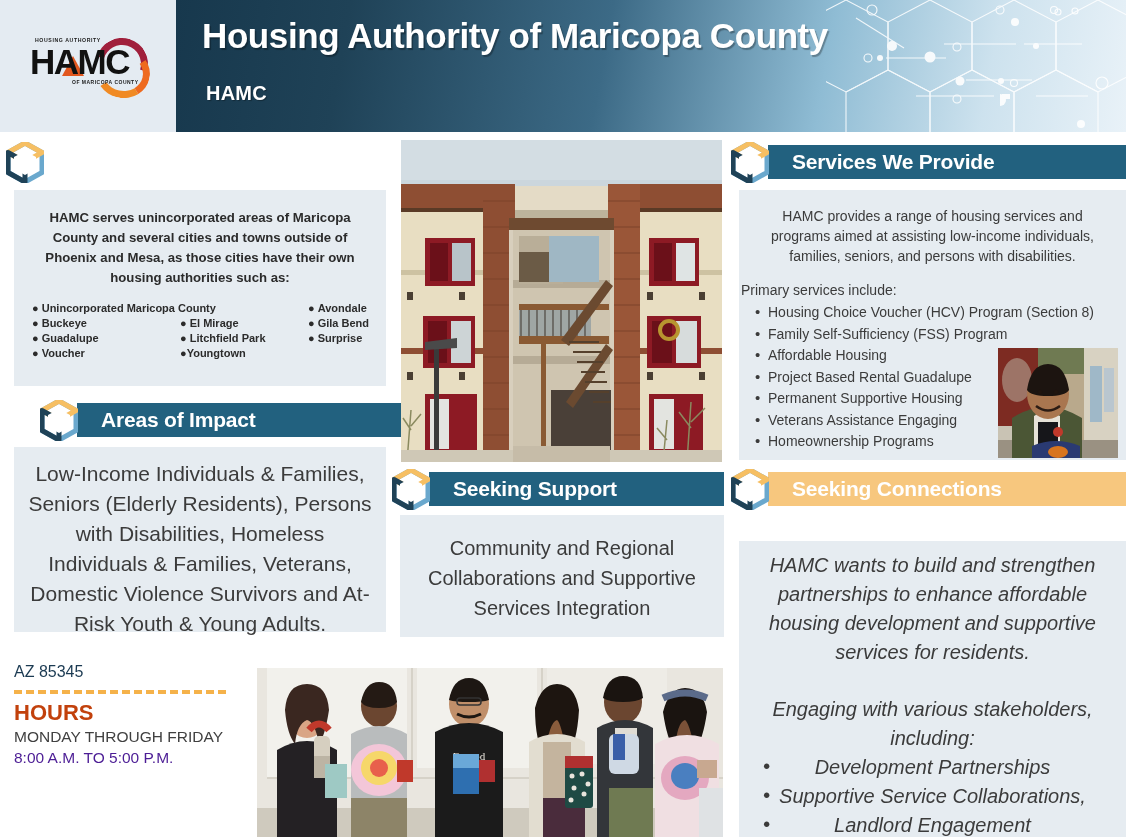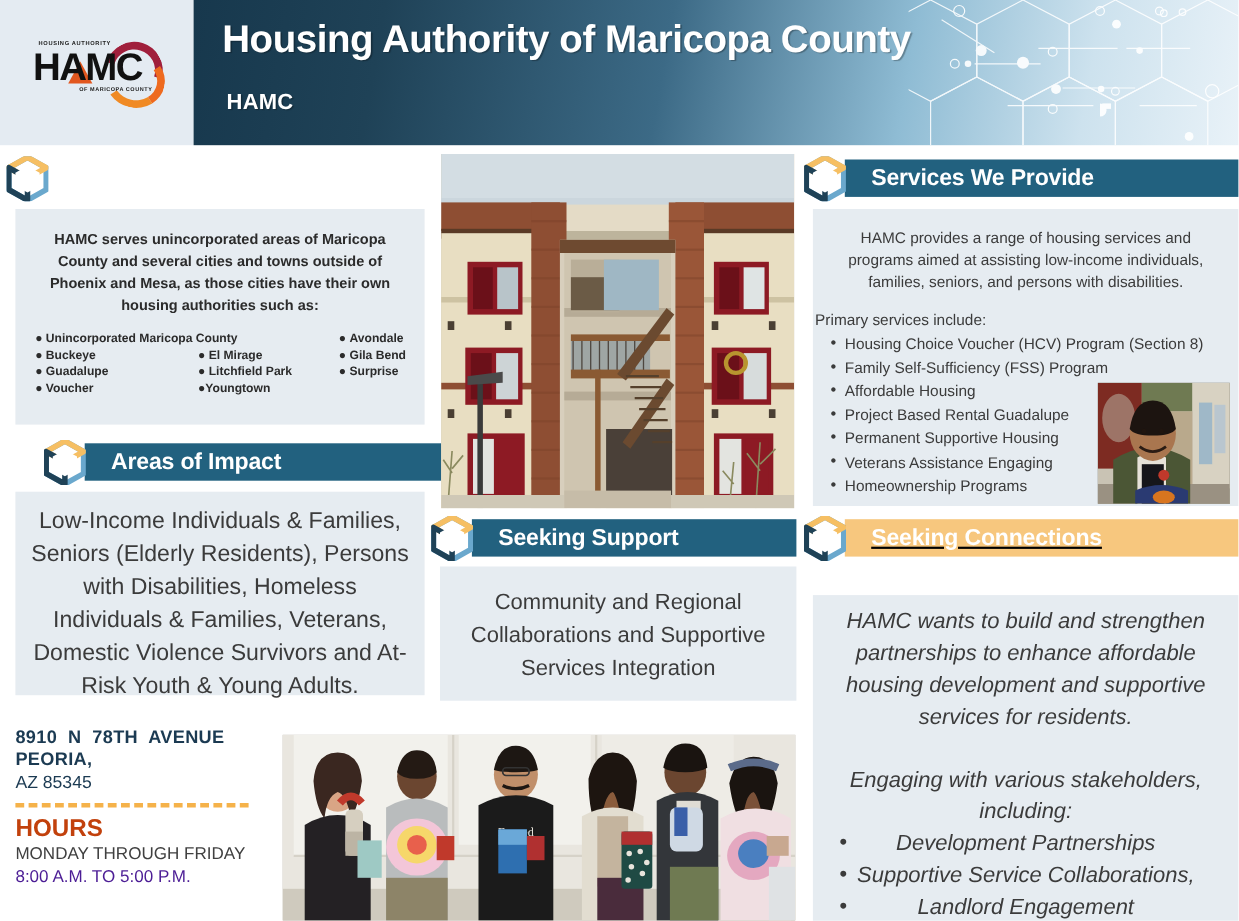--- a/index.html
+++ b/index.html
@@ -131,21 +131,21 @@
   .services-list { list-style:none; padding:2px 0 0 16px; font-size:14px; color:#3b3b3b; }
   .services-list li { line-height:21.5px; position:relative; padding-left:13px; }
   .services-list li::before {
     content:"\2022"; position:absolute; left:0; top:-1px; font-size:15px;
   }
   .man-photo {
     position:absolute; right:8px; bottom:2px; width:120px; height:110px;
     overflow:hidden; background:#6a6450;
   }
 
-  .conn-head { position:absolute; left:731px; top:470px; width:395px;text-decoration:underline; }
+  .conn-head { position:absolute; left:731px; top:470px; width:395px; }
   .conn-panel { position:absolute; left:739px; top:541px; width:387px; height:342px;font-style:italic; }
   .conn-p1 { padding:10px 14px 0 14px; text-align:center; font-size:20px; color:#3b3b3b; line-height:29px; }
   .conn-p2 { padding:28px 14px 0 14px; text-align:center; font-size:20px; color:#3b3b3b; line-height:29px; }
   .conn-list { list-style:none; padding:0 10px 0 10px; font-size:20px; color:#3b3b3b; }
   .conn-list li { position:relative; text-align:center; line-height:29px; padding-left:0; }
   .conn-list li .bl { position:absolute; left:14px; top:-1px; font-size:20px; }
 </style>
 </head>
 <body>
 
@@ -247,21 +247,20 @@
       <path d="M2 10.5 L2 30.5 L19 40 L19 20 Z" fill="none" stroke="#1f4257" stroke-width="5" stroke-linejoin="round"></path>
       <path d="M19 9 L30 15 L30 27 L19 33 L8 27 L8 15 Z" fill="#ffffff"></path>
     </svg>
     <div class="sec-bar">Areas of Impact</div>
   </div>
   <div class="panel impact-panel">
     <div class="impact-text">Low-Income Individuals &amp; Families, Seniors (Elderly Residents), Persons with Disabilities, Homeless Individuals &amp; Families, Veterans, Domestic Violence Survivors and At-Risk Youth &amp; Young Adults.</div>
   </div>
 
   <div class="addr">
-    <div class="addr-line1">8910 N 78TH AVENUE PEORIA,</div>
     <div class="addr-line2">AZ 85345</div>
     <div class="dashed"></div>
     <div class="hours-title">HOURS</div>
     <div class="hours-l1">MONDAY THROUGH FRIDAY</div>
     <div class="hours-l2">8:00 A.M. TO 5:00 P.M.</div>
   </div>
 
   <div class="bldg-photo">
     <svg viewBox="0 0 321 322" width="321" height="322">
       <rect x="0" y="0" width="321" height="322" fill="#d7d2c4"></rect>

